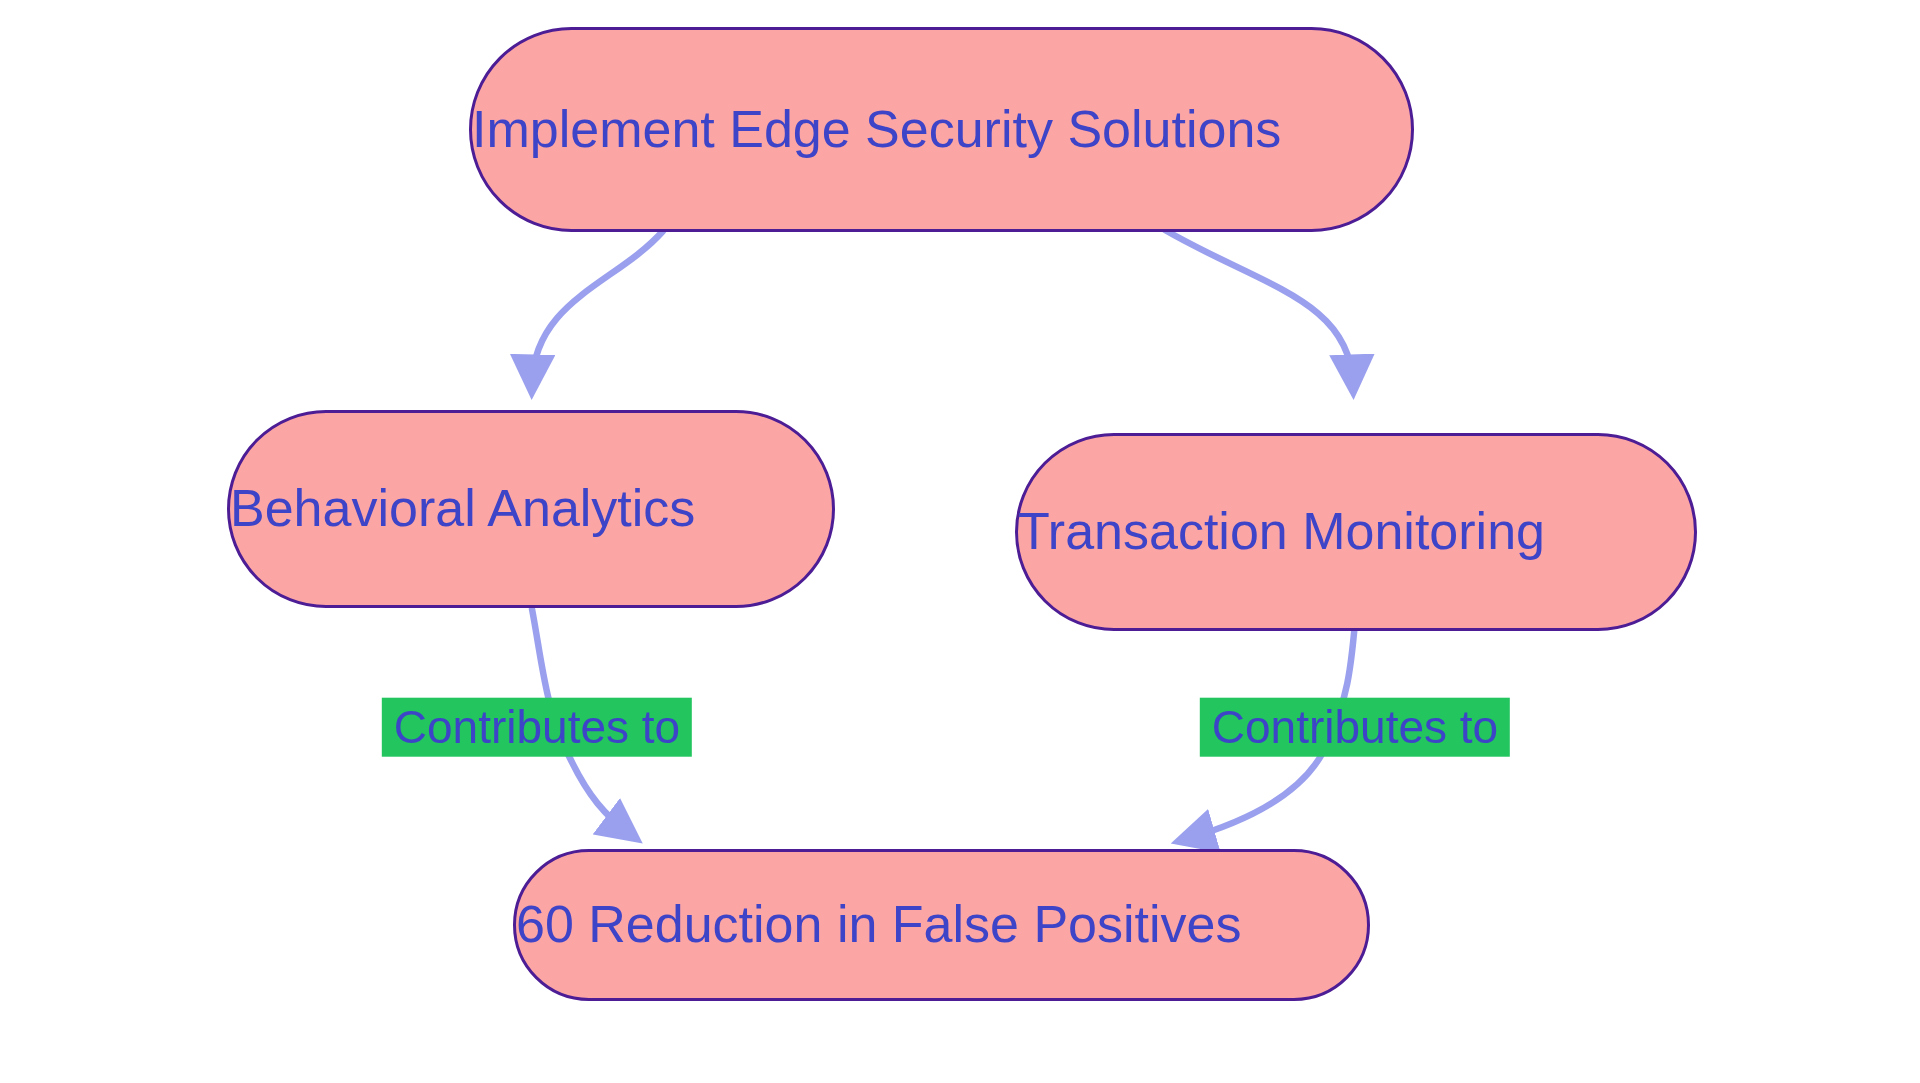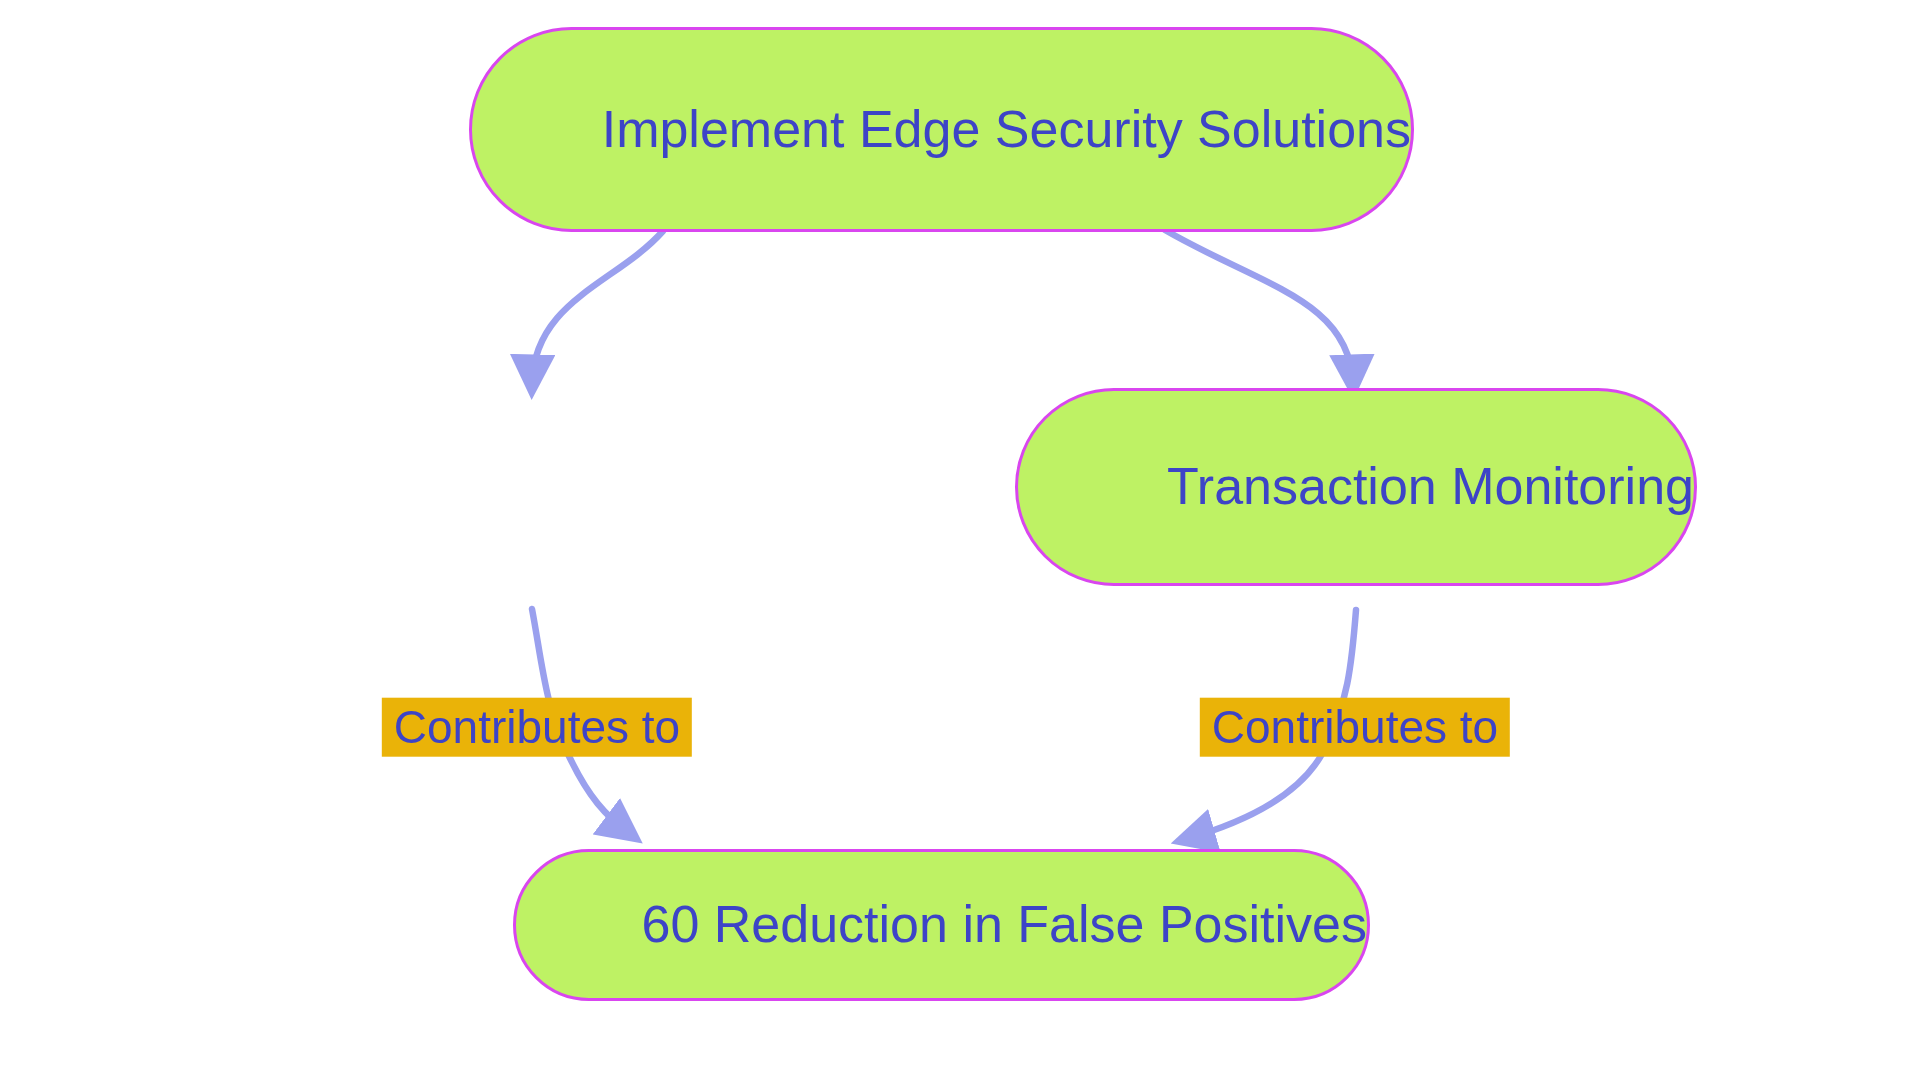--- a/index.html
+++ b/index.html
@@ -24,41 +24,41 @@
   }
   .edge-path {
     fill: none;
     stroke: #9aa0ee;
     stroke-width: 6.5;
     stroke-linecap: round;
   }
   .node {
     position: absolute;
     box-sizing: border-box;
-    background: #bef264;
-    border: 3px solid #d946ef;
+    background: #fca5a5;
+    border: 3px solid #4c1d95;
     display: flex;
     align-items: center;
-    justify-content: flex-end;
+    justify-content: flex-start;
     text-align: center;
   }
   .node .node-label {
     color: #3d44c7;
     font-size: 52px;
     line-height: 1.15;
     white-space: nowrap;
   }
   .node-top    { left: 469px;  top: 27px;  width: 945px; height: 205px; border-radius: 103px; }
   .node-left   { left: 227px;  top: 410px; width: 608px; height: 198px; border-radius: 99px; }
-  .node-right  { left: 1015px; top: 388px; width: 682px; height: 198px; border-radius: 99px; }
+  .node-right  { left: 1015px; top: 433px; width: 682px; height: 198px; border-radius: 99px; }
   .node-bottom { left: 513px;  top: 849px; width: 857px; height: 152px; border-radius: 102px; }
   .edge-label {
     position: absolute;
     transform: translate(-50%, -50%);
-    background: #eab308;
+    background: #22c55e;
     color: #3d44c7;
     font-size: 46px;
     line-height: 1.1;
     padding: 4px 12px;
     white-space: nowrap;
   }
   .edge-label-left  { left: 537px;  top: 727px; }
   .edge-label-right { left: 1355px; top: 727px; }
 </style>
 </head>
@@ -75,20 +75,23 @@
     <path class="edge-path" d="M663,231 C617,283 534,300 532,384" marker-end="url(#arrowhead)"></path>
     <path class="edge-path" d="M1165,230 C1262,286 1350,300 1353,384" marker-end="url(#arrowhead)"></path>
     <path class="edge-path" d="M532,609 C542,662 545,706 568,754 C588,797 606,816 630,834" marker-end="url(#arrowhead)"></path>
     <path class="edge-path" d="M1356,610 C1352,662 1348,706 1322,754 C1300,793 1252,820 1186,839" marker-end="url(#arrowhead)"></path>
   </svg>
 
   <div class="node node-top">
     <span class="node-label">Implement Edge Security Solutions</span>
   </div>
 
+  <div class="node node-left">
+    <span class="node-label">Behavioral Analytics</span>
+  </div>
 
   <div class="node node-right">
     <span class="node-label">Transaction Monitoring</span>
   </div>
 
   <div class="node node-bottom">
     <span class="node-label">60 Reduction in False Positives</span>
   </div>
 
   <div class="edge-label edge-label-left">Contributes to</div>

